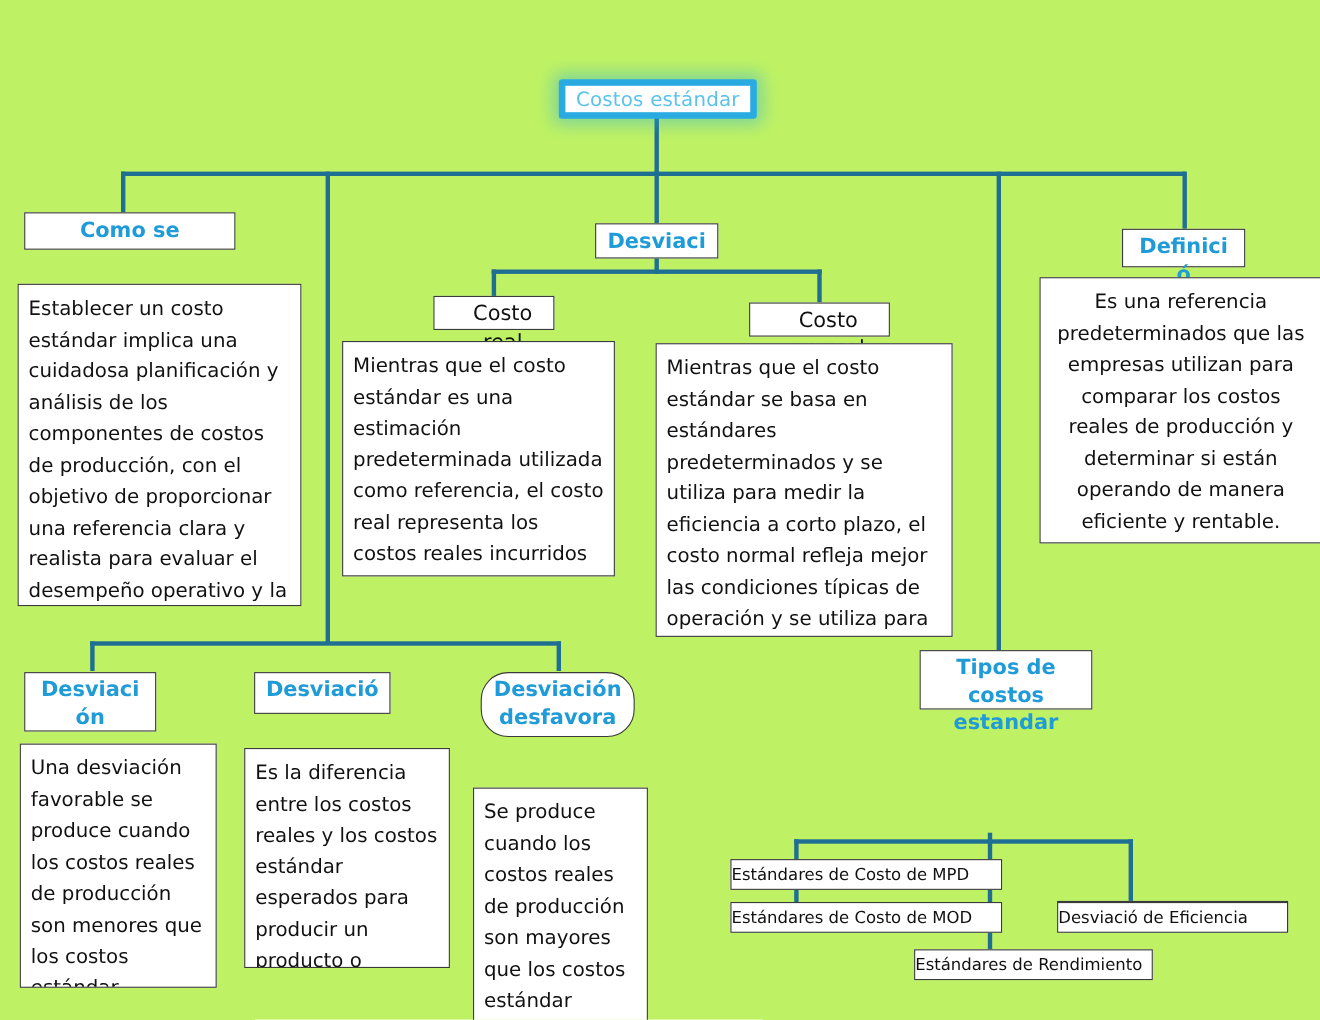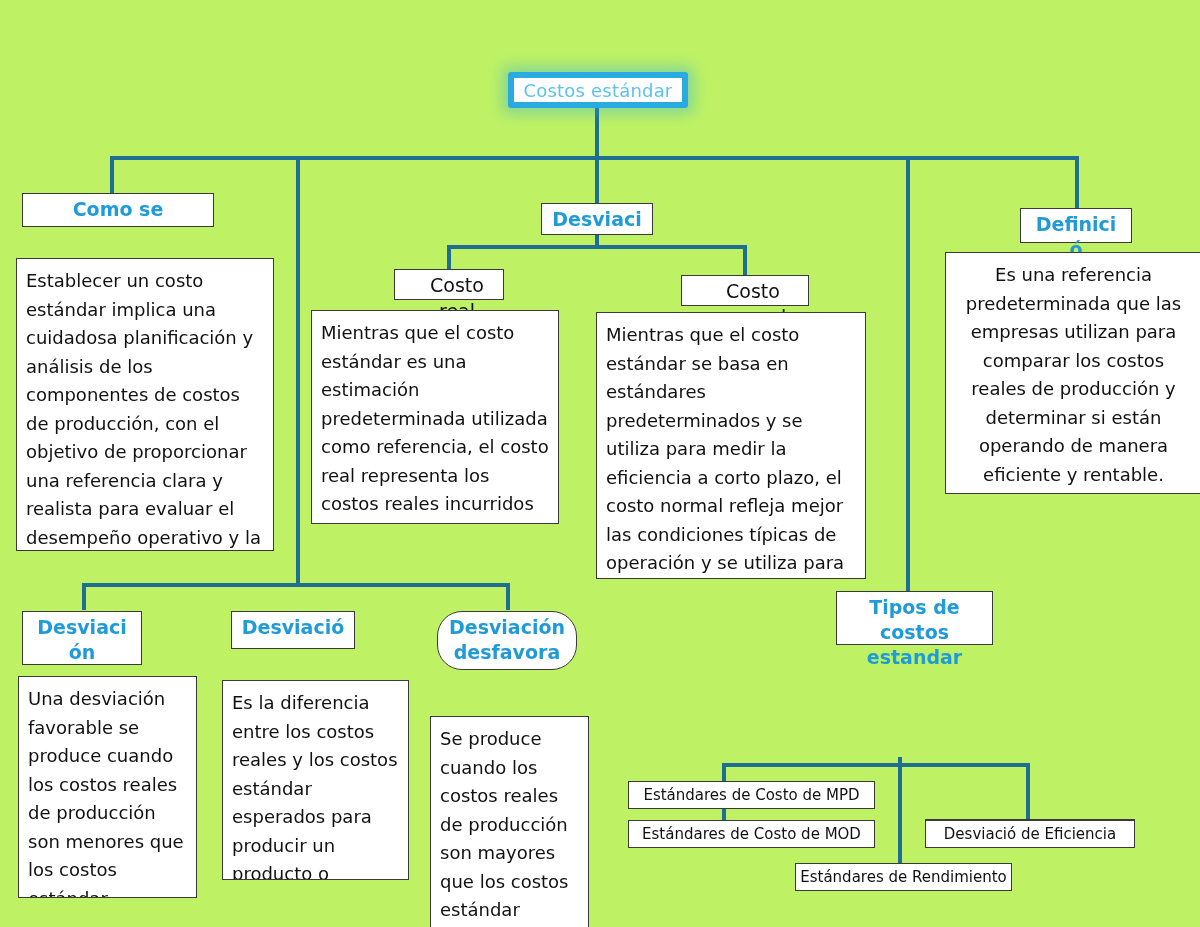--- a/index.html
+++ b/index.html
@@ -36,21 +36,21 @@
 
   
   .body-box{position:absolute;background:#ffffff;border:1px solid #3A3A3A;
     overflow:hidden;}
   .body-box .btxt{color:#111;font-size:18px;line-height:28.5px;
     font-family:"DejaVu Sans",sans-serif;display:block;padding:8px 9px 0 9px;}
   .body-box.center .btxt{text-align:center;}
 
   
   .leaf-box{position:absolute;background:#ffffff;border:1px solid #3A3A3A;
-    display:flex;align-items:center;justify-content:center;}
+    display:flex;align-items:center;margin-left:36px;}
   .leaf-box .leaftxt{color:#111;font-size:15px;font-family:"DejaVu Sans",sans-serif;
     white-space:nowrap;}
 </style>
 </head>
 <body>
 
 <div id="stage">
 
   <div class="conn conn-v" style="left:595px;top:106px;height:52px;"></div>
 
@@ -110,21 +110,21 @@
   </div>
   <div class="body-box" style="left:596px;top:312px;width:268px;height:265px;">
     <span class="btxt">Mientras que el costo estándar se basa en estándares predeterminados y se utiliza para medir la eficiencia a corto plazo, el costo normal refleja mejor las condiciones típicas de operación y se utiliza para la planificación a largo plazo y la presupuestación.</span>
   </div>
 
   <div class="head-box" style="left:1020px;top:208px;width:110px;height:33px;justify-content:center;">
     <div class="htxt">Definici
 ó</div>
   </div>
   <div class="body-box center" style="left:945px;top:252px;width:255px;height:240px;">
-    <span class="btxt">Es una referencia predeterminada que las empresas utilizan para comparar los costos reales de producción y determinar si están operando de manera eficiente y rentable.</span>
+    <span class="btxt">Es una referencia predeterminados que las empresas utilizan para comparar los costos reales de producción y determinar si están operando de manera eficiente y rentable.</span>
   </div>
 
   <div class="head-box" style="left:22px;top:611px;width:118px;height:52px;">
     <div class="htxt">Desviaci
 ón</div>
   </div>
   <div class="body-box" style="left:18px;top:676px;width:177px;height:220px;">
     <span class="btxt">Una desviación favorable se produce cuando los costos reales de producción son menores que los costos estándar esperados.</span>
   </div>
 

